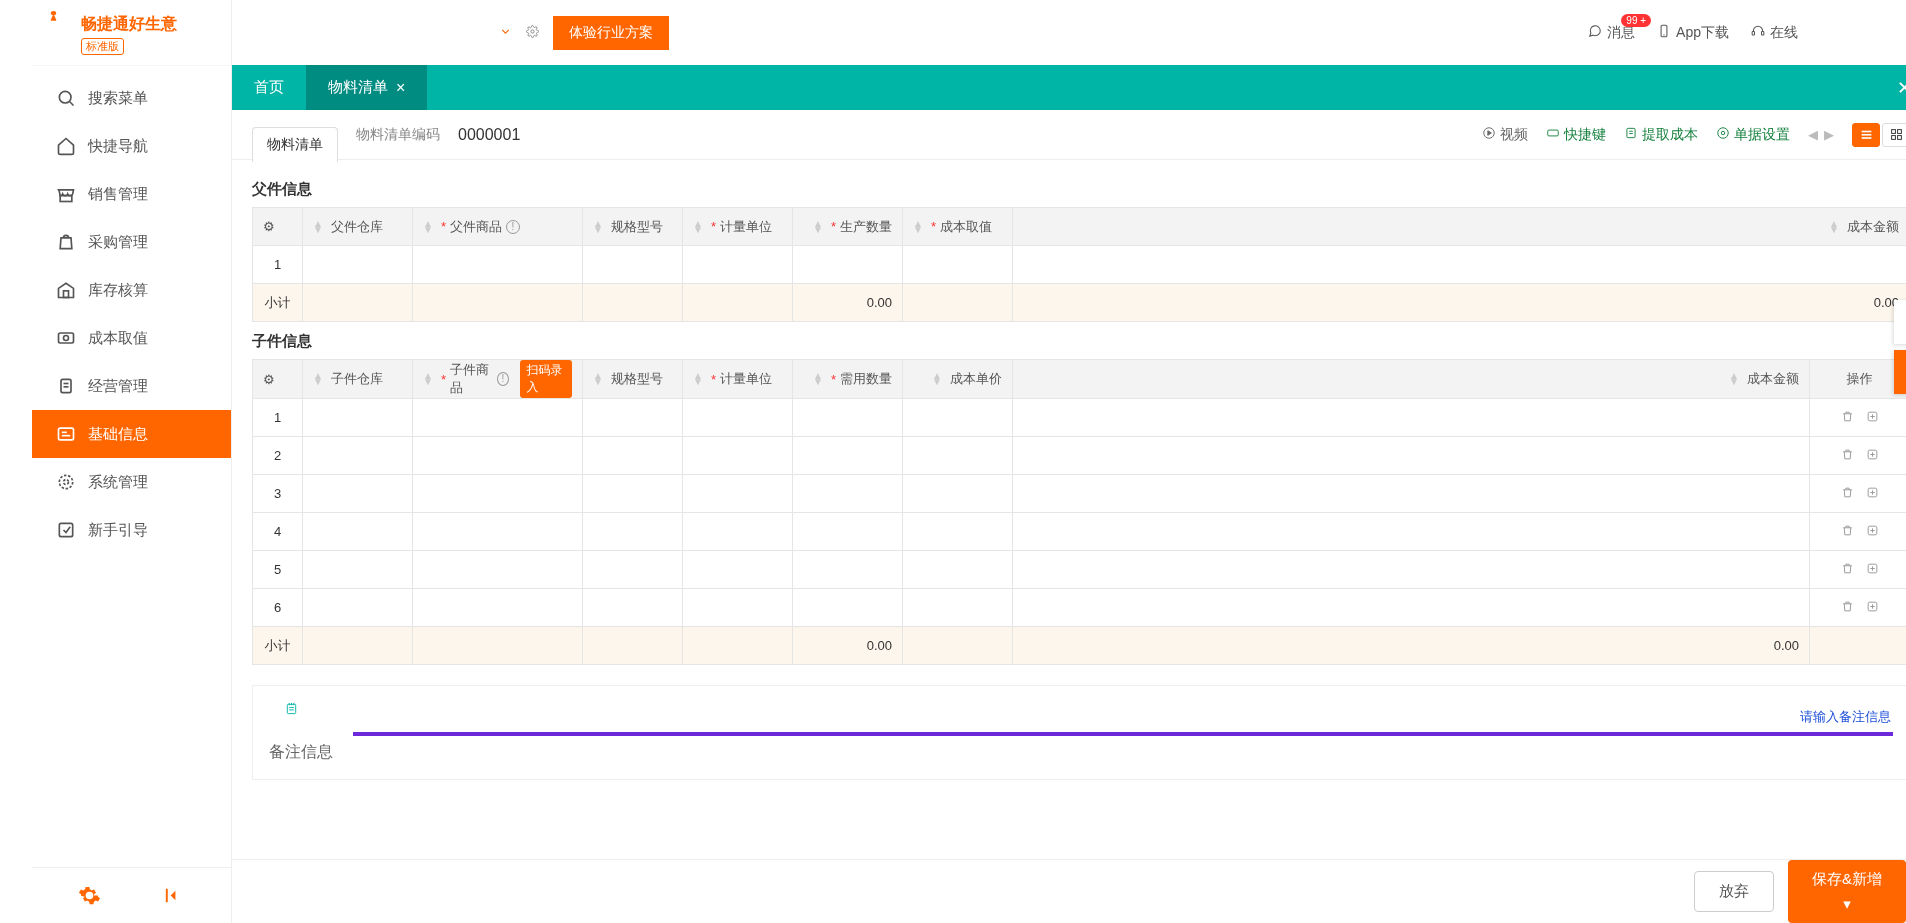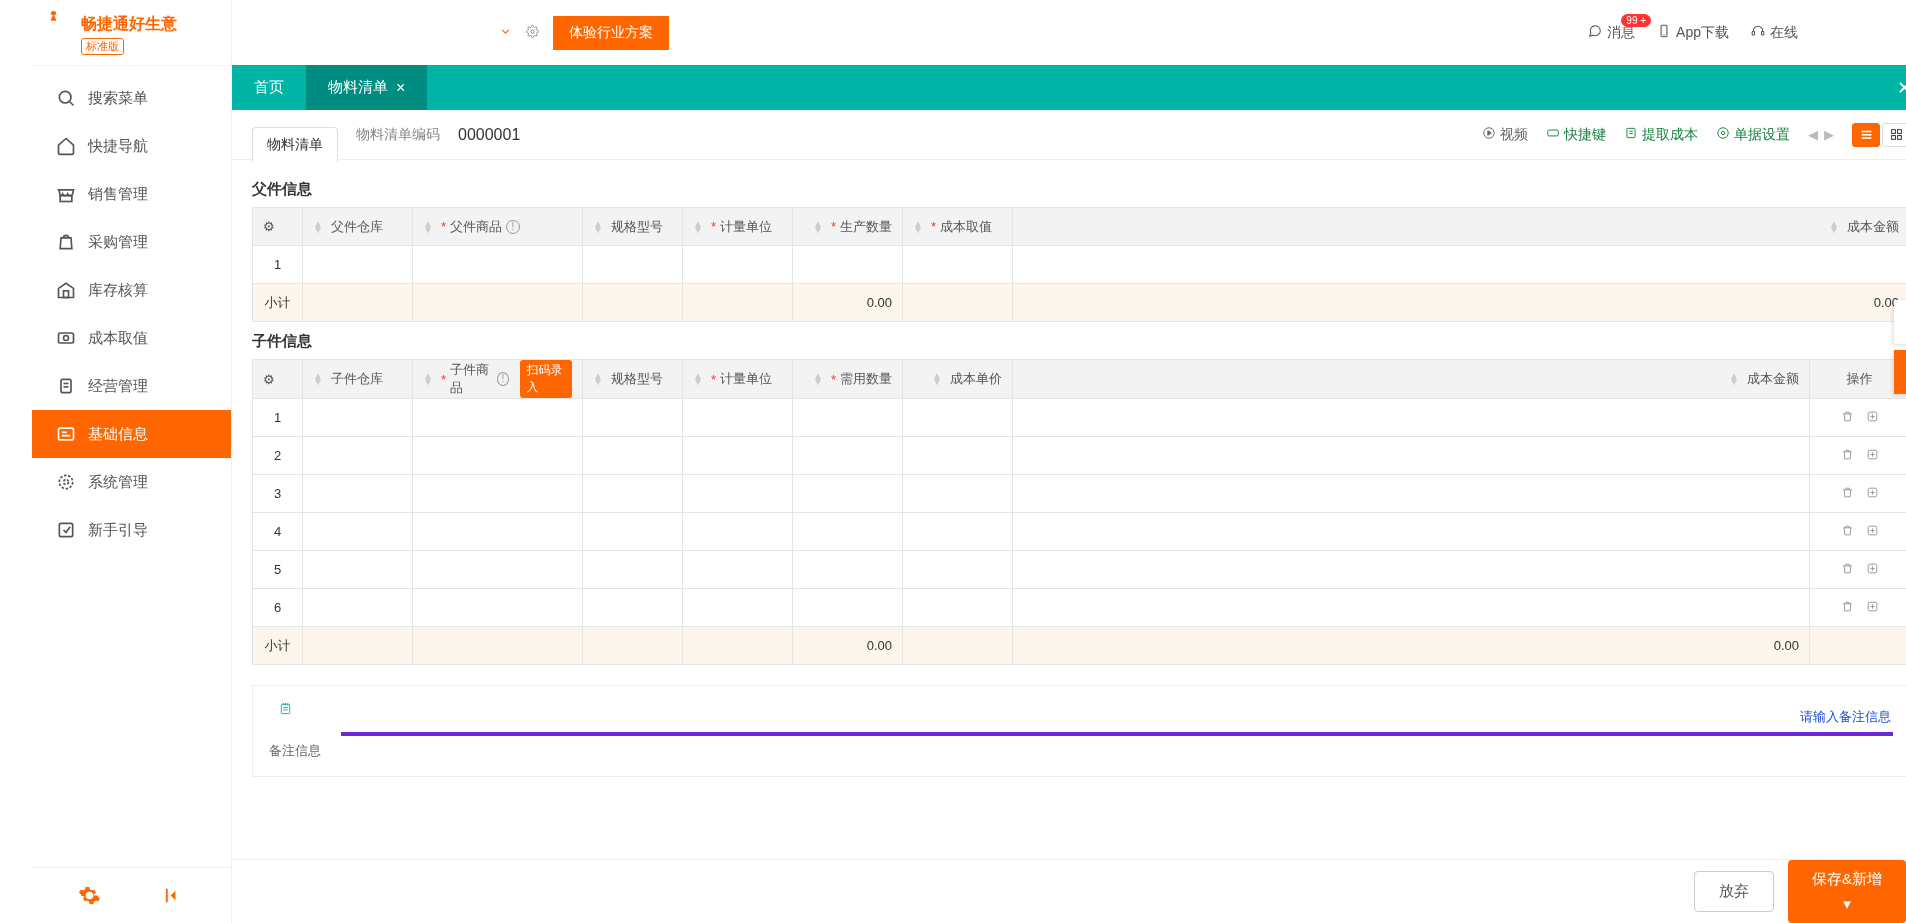--- a/index.html
+++ b/index.html
@@ -79,21 +79,21 @@
 .col-spec { width: 100px; }
 .col-unit { width: 110px; }
 .col-qty { width: 110px; }
 .col-cost { width: 110px; }
 .col-op { width: 100px; }
 
 
 .remark-box { margin: 20px 0; border: 1px solid #eee; display: flex; padding: 16px; gap: 20px; align-items: flex-start; }
 .remark-icon-wrap { display: flex; flex-direction: column; align-items: center; gap: 4px; }
 .remark-icon { width: 32px; height: 36px; color: #00b5a5; }
-.remark-label { font-size: 13px; color: #666; }
+.remark-label { font-size: 16px; color: #666; }
 .remark-input { flex: 1; border-bottom: 4px solid #6d28d9; padding: 6px 2px; color: #1d4ed8; cursor: text; text-align: right; }
 
 
 .footer { height: 64px; border-top: 1px solid #eee; display: flex; align-items: center; justify-content: flex-end; padding: 16px 24px; gap: 14px; }
 .btn { padding: 10px 24px; border-radius: 4px; font-size: 15px; cursor: pointer; }
 .btn-outline { border: 1px solid #ccc; background: #fff; color: #555; }
 .btn-primary { background: #ff6600; color: #fff; display: flex; align-items: center; gap: 6px; flex-direction: column; }
 
 
 .float-right { position: absolute; right: 0; top: 300px; display: flex; flex-direction: column; gap: 6px; }

